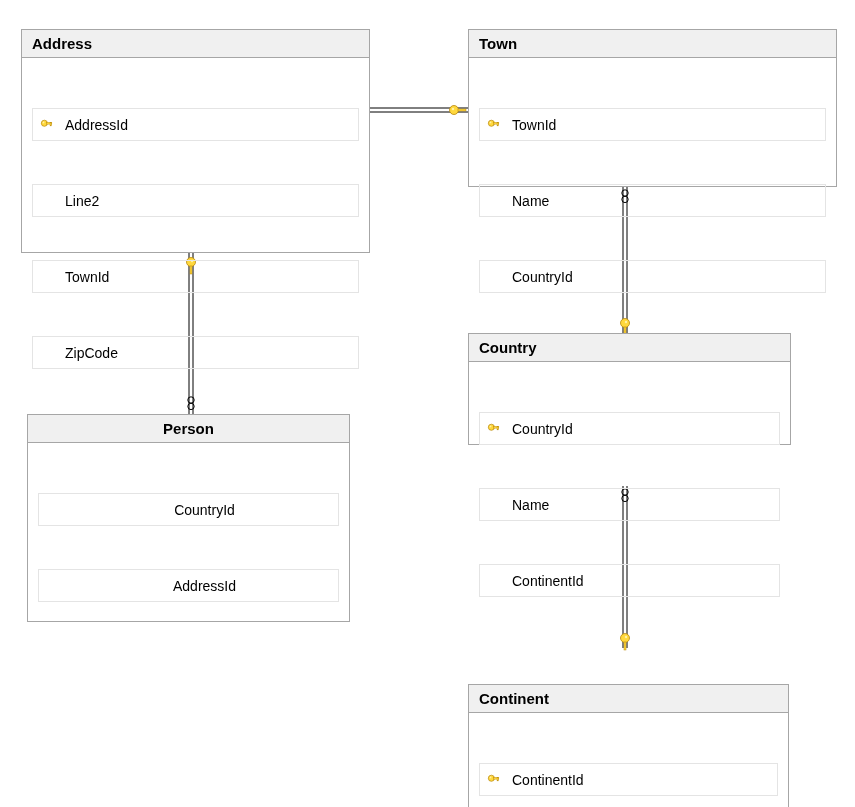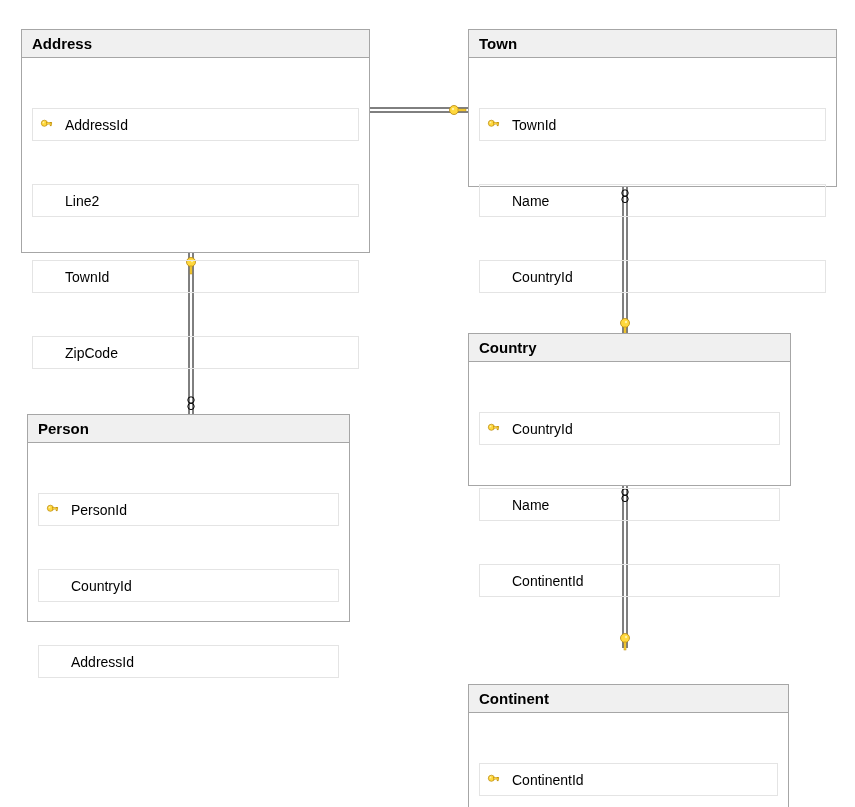--- a/index.html
+++ b/index.html
@@ -185,46 +185,35 @@
       <div class="keycol"></div>
       <div class="colname">Name</div>
     </div>
     <div class="row">
       <div class="keycol"></div>
       <div class="colname">CountryId</div>
     </div>
   </div>
 </div>
 
-<div class="table" style="left:27px; top:414px; width:323px; height:208px;">
+<div class="table" style="left:27px; top:414px; width:323px; height:208px;text-align:center;">
   <div class="table-header">Person</div>
   <div class="table-body">
     <div class="row">
-      <div class="keycol">
-          <svg class="key-icon" viewBox="0 0 16 16">
-            <circle cx="5" cy="6" r="3.5" fill="#ffd83d" stroke="#b8860b" stroke-width="0.8"></circle>
-            <circle cx="4" cy="5" r="1" fill="#fff1a8"></circle>
-            <rect x="7.5" y="5" width="6" height="2" fill="#ffd83d" stroke="#b8860b" stroke-width="0.5"></rect>
-            <rect x="11.5" y="5" width="1.5" height="4" fill="#ffd83d" stroke="#b8860b" stroke-width="0.5"></rect>
-          </svg>
-        </div>
-      <div class="colname">PersonId</div>
-    </div>
-    <div class="row">
       <div class="keycol"></div>
       <div class="colname">CountryId</div>
     </div>
     <div class="row">
       <div class="keycol"></div>
       <div class="colname">AddressId</div>
     </div>
   </div>
 </div>
 
-<div class="table" style="left:468px; top:333px; width:323px; height:153px;">
+<div class="table" style="left:468px; top:333px; width:323px; height:112px;">
   <div class="table-header">Country</div>
   <div class="table-body">
     <div class="row">
       <div class="keycol">
           <svg class="key-icon" viewBox="0 0 16 16">
             <circle cx="5" cy="6" r="3.5" fill="#ffd83d" stroke="#b8860b" stroke-width="0.8"></circle>
             <circle cx="4" cy="5" r="1" fill="#fff1a8"></circle>
             <rect x="7.5" y="5" width="6" height="2" fill="#ffd83d" stroke="#b8860b" stroke-width="0.5"></rect>
             <rect x="11.5" y="5" width="1.5" height="4" fill="#ffd83d" stroke="#b8860b" stroke-width="0.5"></rect>
           </svg>

